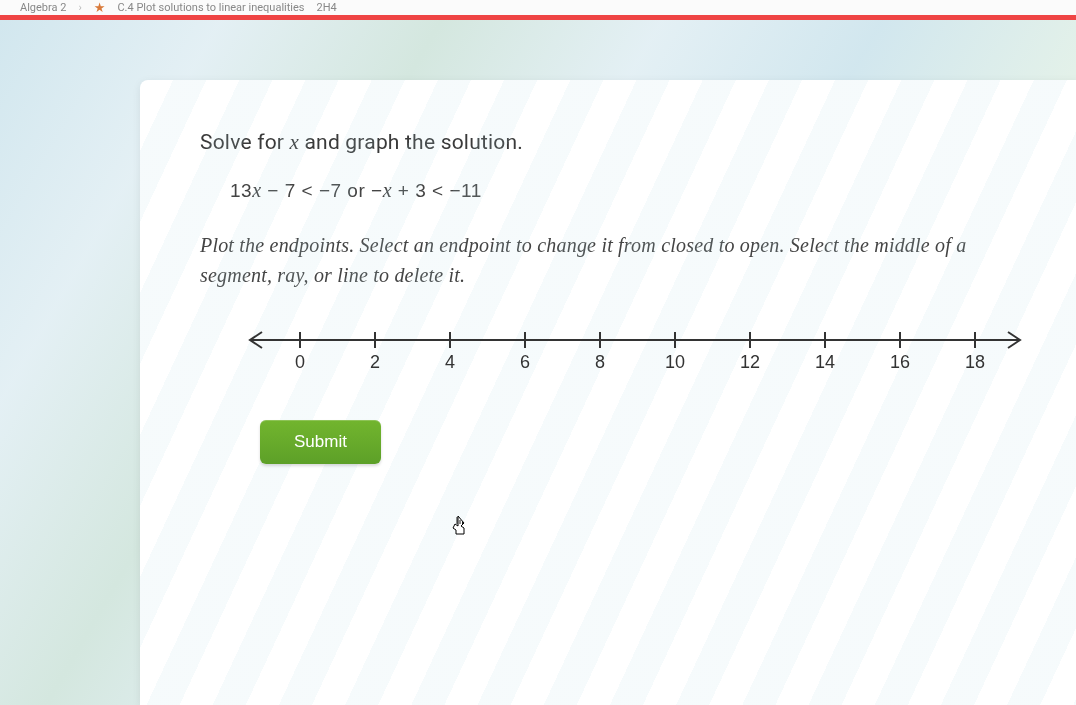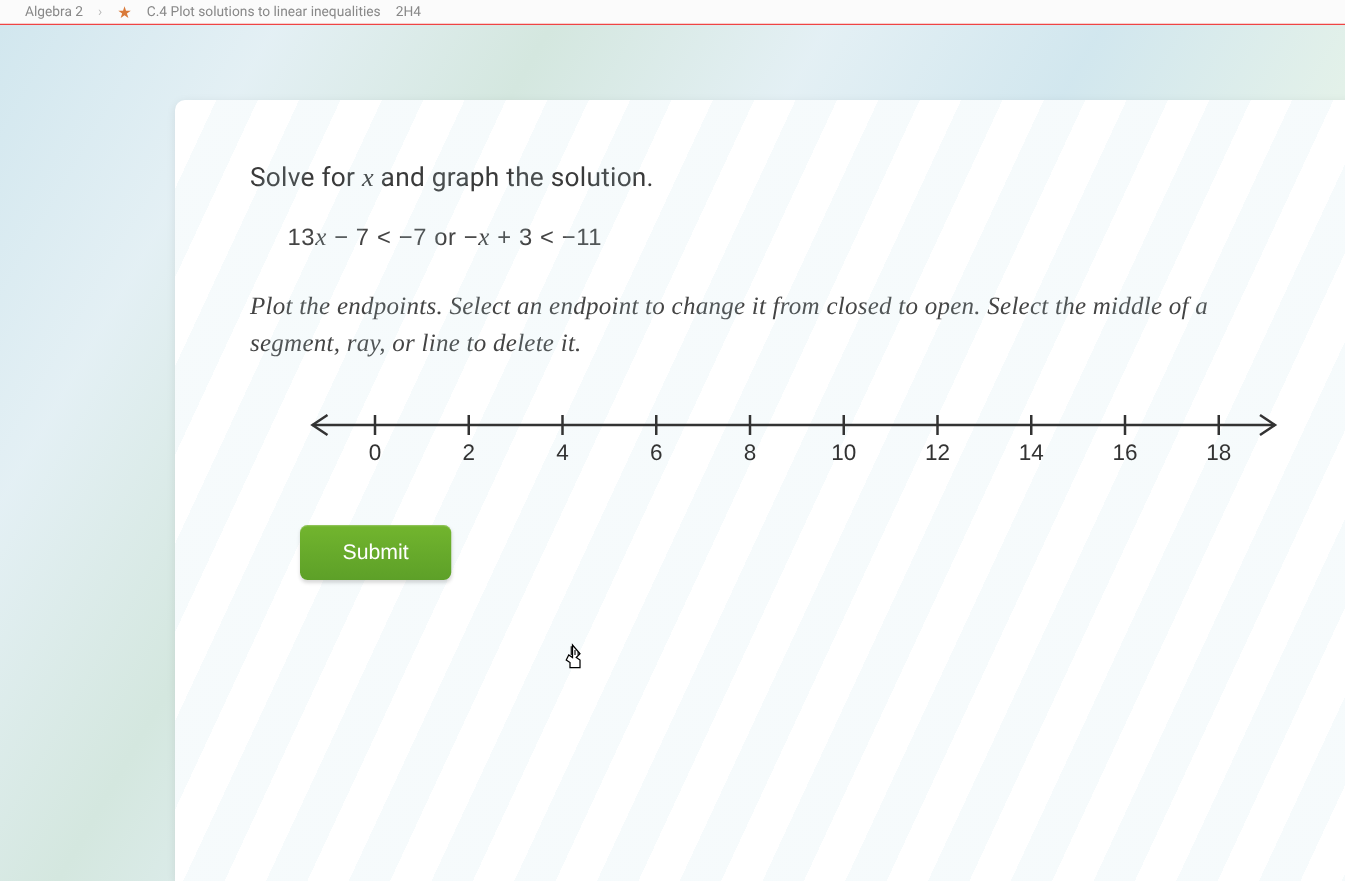--- a/index.html
+++ b/index.html
@@ -10,21 +10,21 @@
     body {
       font-family: -apple-system, BlinkMacSystemFont, "Segoe UI", Roboto, Helvetica, Arial, sans-serif;
       background: #e0e8ec;
       width: 1076px;
       height: 705px;
       overflow: hidden;
       position: relative;
     }
     .top-bar {
       background: #fbfbfb;
-      border-bottom: 1px solid #ef4444;
+      border-bottom: 5px solid #ef4444;
       padding: 4px 20px;
       height: 20px;
       color: #888;
       font-size: 11px;
       display: flex;
       align-items: center;
       gap: 12px;
     }
     .top-bar .chevron {
       color: #bbb;
@@ -113,21 +113,21 @@
     .submit-button {
       background: linear-gradient(to bottom, #72b52e, #5da028);
       color: #ffffff;
       border: none;
       border-radius: 6px;
       padding: 12px 34px;
       font-size: 17px;
       font-weight: 500;
       cursor: pointer;
       box-shadow: 0 2px 3px rgba(0,0,0,0.15), inset 0 1px 0 rgba(255,255,255,0.2);
-      margin-left: 40px;
+      margin-left: 60px;
       position: relative;
     }
     .cursor-icon {
       position: absolute;
       left: 310px;
       top: 434px;
       font-size: 18px;
       color: #000;
       pointer-events: none;
       z-index: 10;

